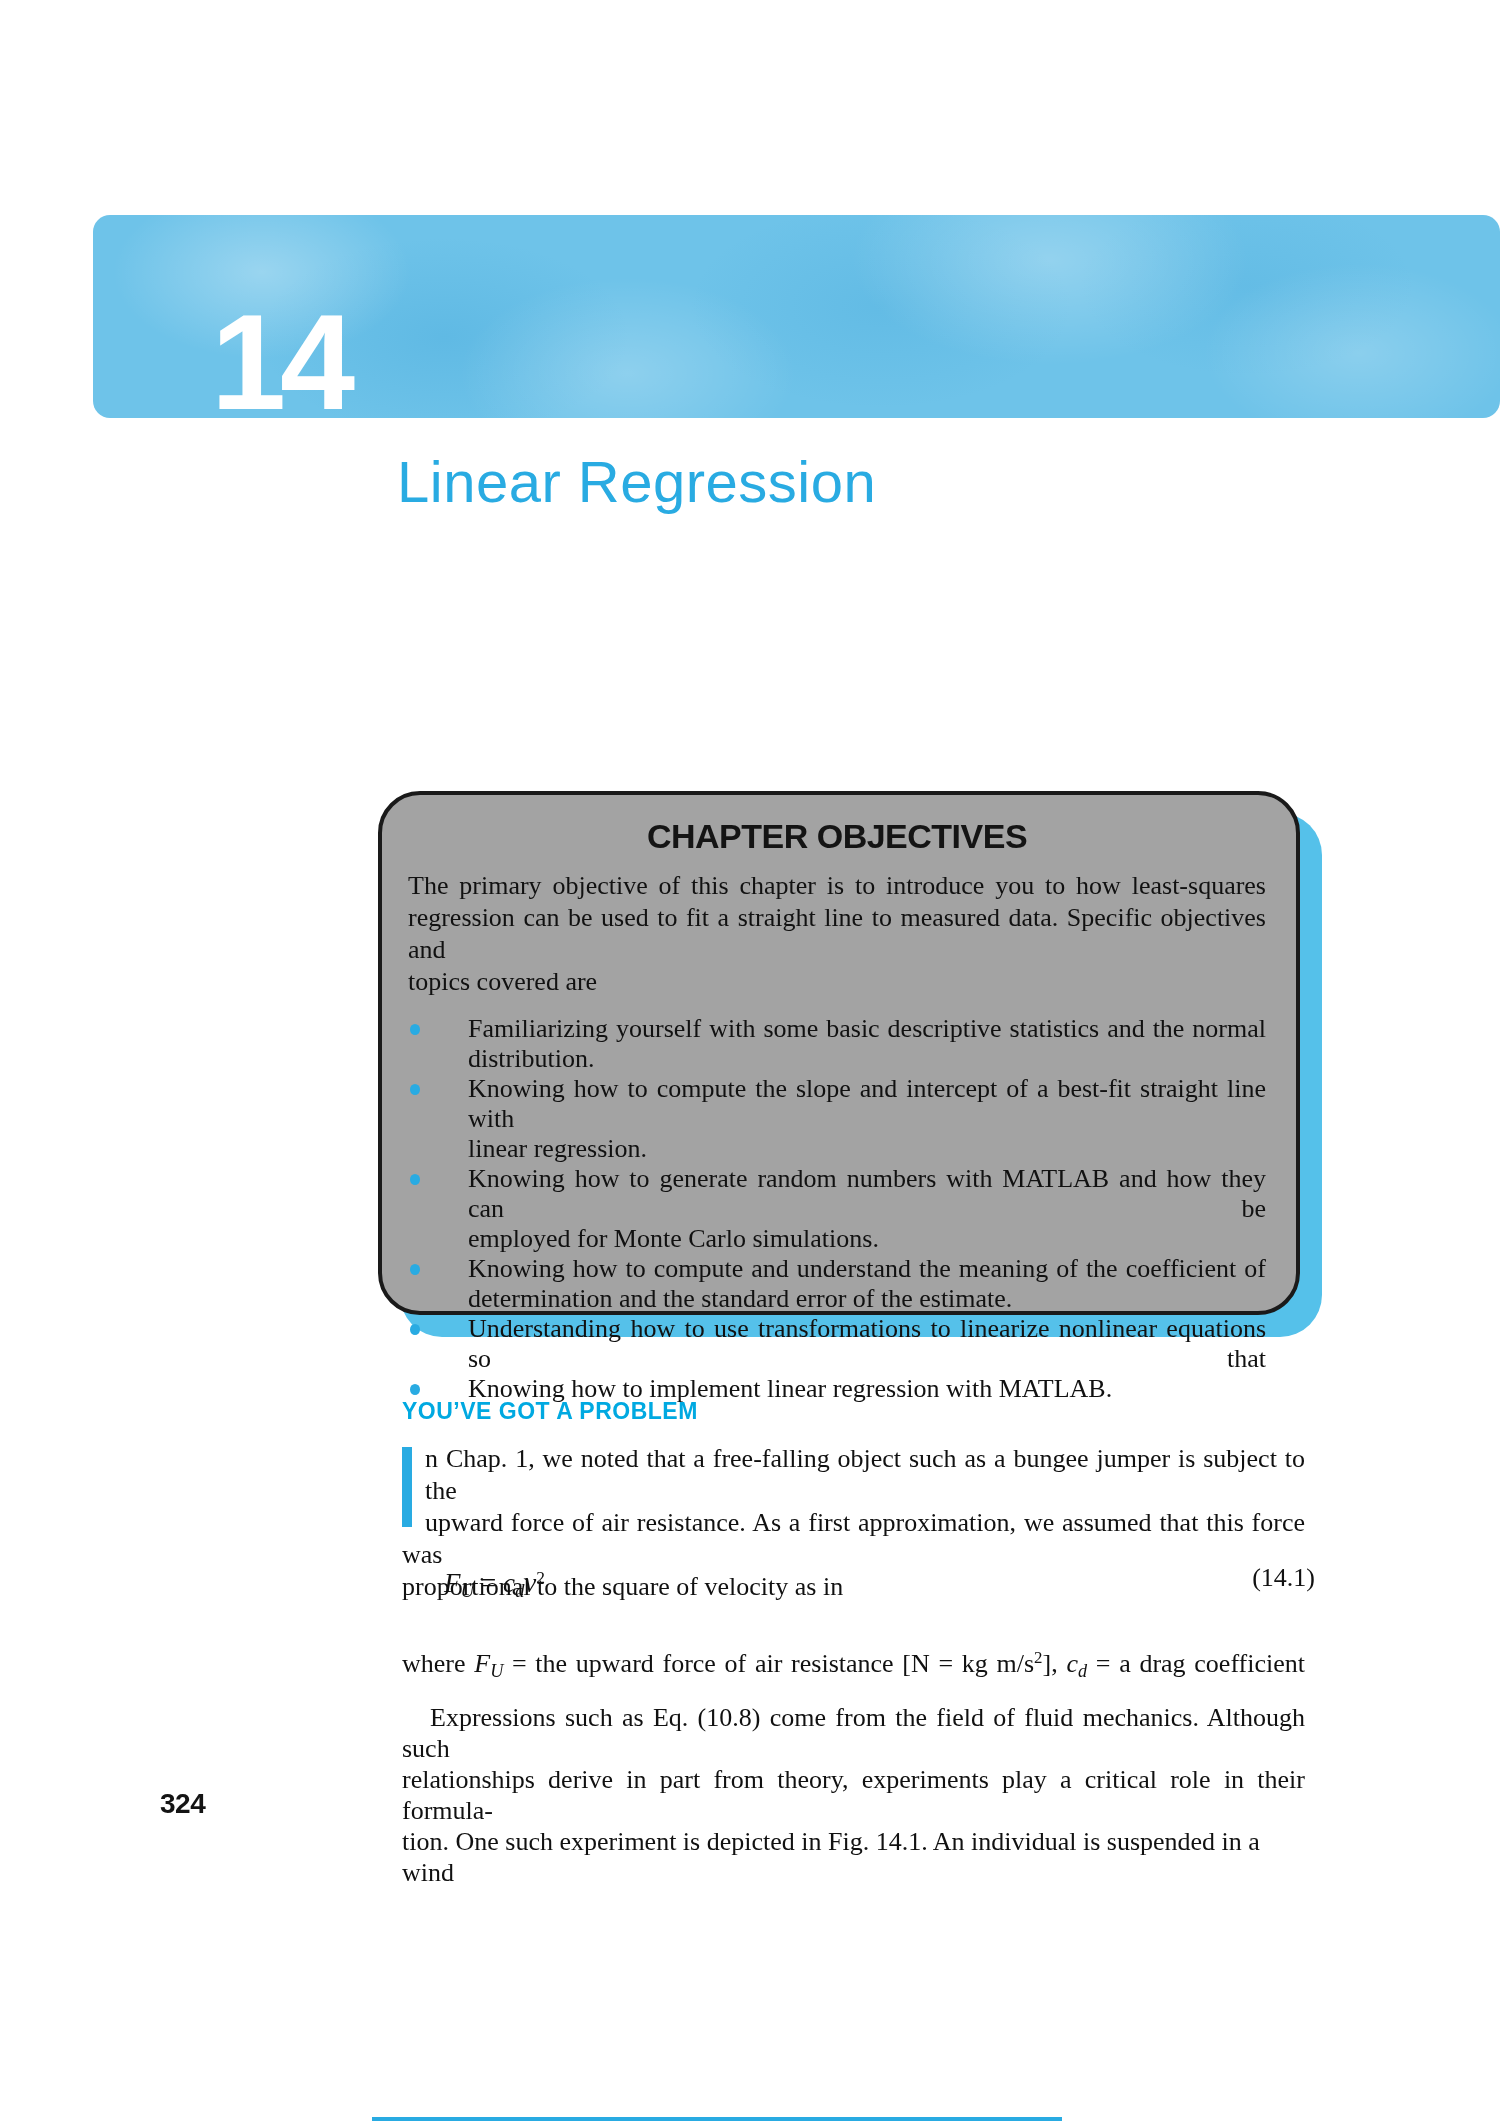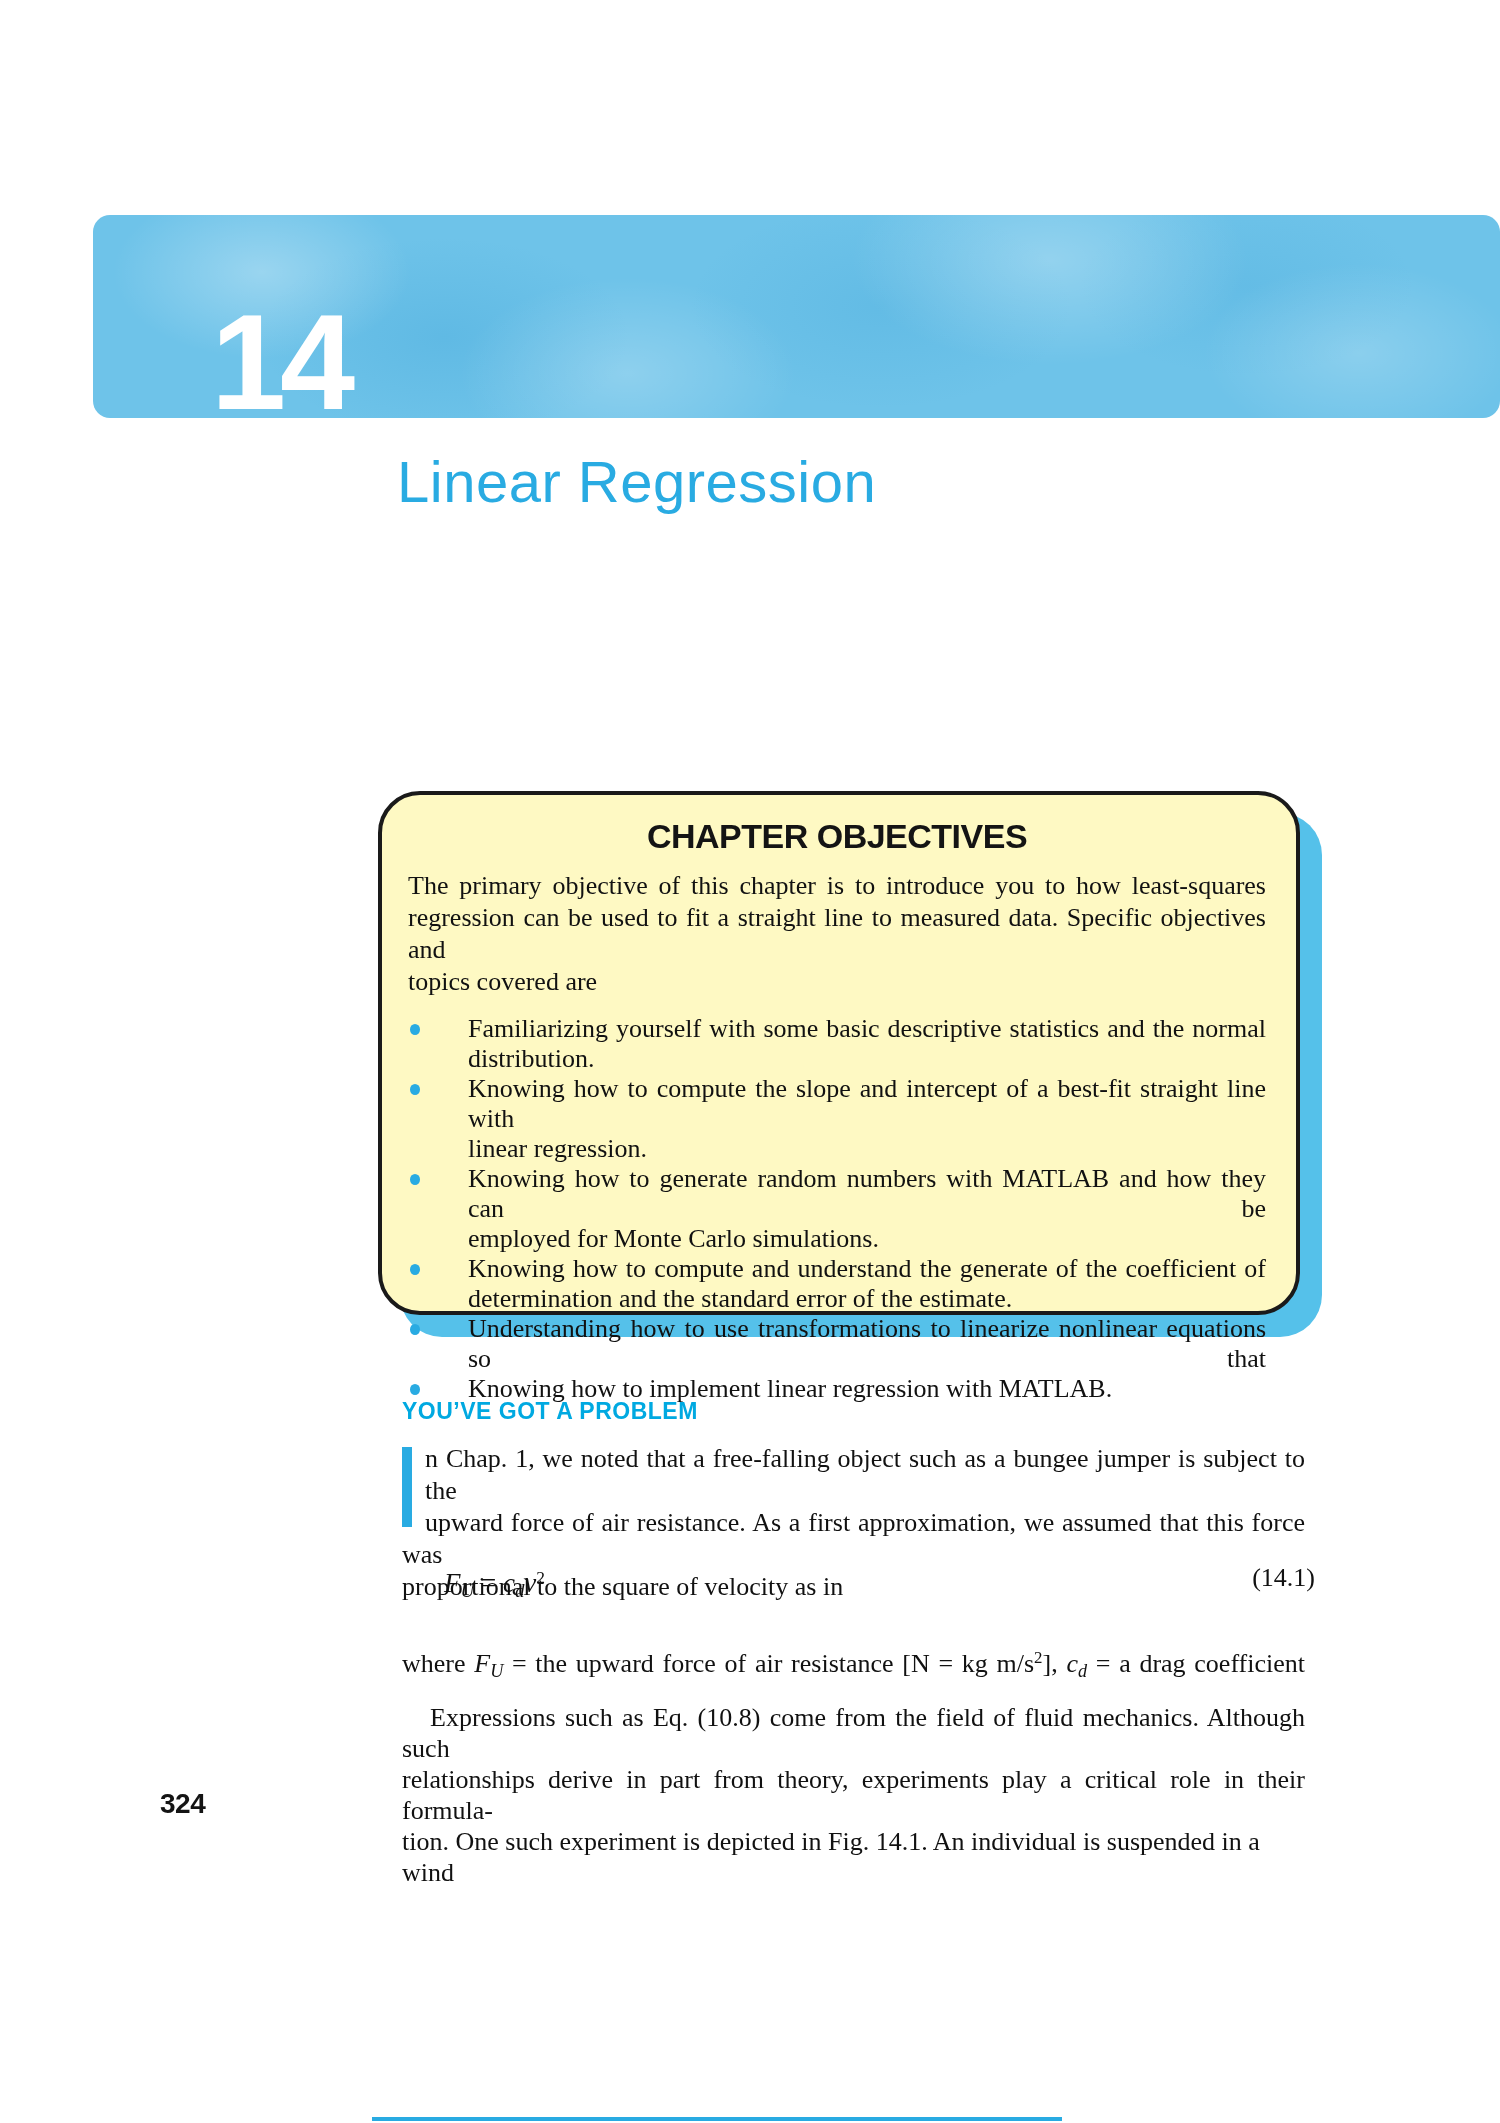--- a/index.html
+++ b/index.html
@@ -31,21 +31,21 @@
     font-size:58px; color:#29ABE2; letter-spacing:0.5px;
   }
 
   
   .objbox-shadow {
     position:absolute; left:400px; top:813px; width:922px; height:524px;
     background:#55C1EA; border-radius:42px;
   }
   .objbox {
     position:absolute; left:378px; top:791px; width:922px; height:524px;
-    background:#fef9c3; border:4px solid #1a1a1a; border-radius:42px;
+    background:#a3a3a3; border:4px solid #1a1a1a; border-radius:42px;
     padding:14px 30px 0 26px;
   }
   .objbox-heading {
     text-align:center; font-family:"Liberation Sans", sans-serif;
     font-weight:700; font-size:34px; letter-spacing:-0.5px; color:#141414;
     margin-top:8px;
   }
   .objbox-intro { margin-top:14px; font-size:26px; line-height:32px; }
   .line-just { text-align:justify; text-align-last:justify; }
   .line-norm { text-align:left; }
@@ -139,21 +139,21 @@
       <div class="obj-text">
         <div class="line-just">Knowing how to generate random numbers with MATLAB and how they can be</div>
         <div class="line-norm">employed for Monte Carlo simulations.</div>
       </div>
     </div>
     <div class="obj-item">
       <div class="obj-dot-col">
           <div class="obj-dot"></div>
         </div>
       <div class="obj-text">
-        <div class="line-just">Knowing how to compute and understand the generate of the coefficient of</div>
+        <div class="line-just">Knowing how to compute and understand the meaning of the coefficient of</div>
         <div class="line-norm">determination and the standard error of the estimate.</div>
       </div>
     </div>
     <div class="obj-item">
       <div class="obj-dot-col">
           <div class="obj-dot"></div>
         </div>
       <div class="obj-text">
         <div class="line-just">Understanding how to use transformations to linearize nonlinear equations so that</div>
       </div>

